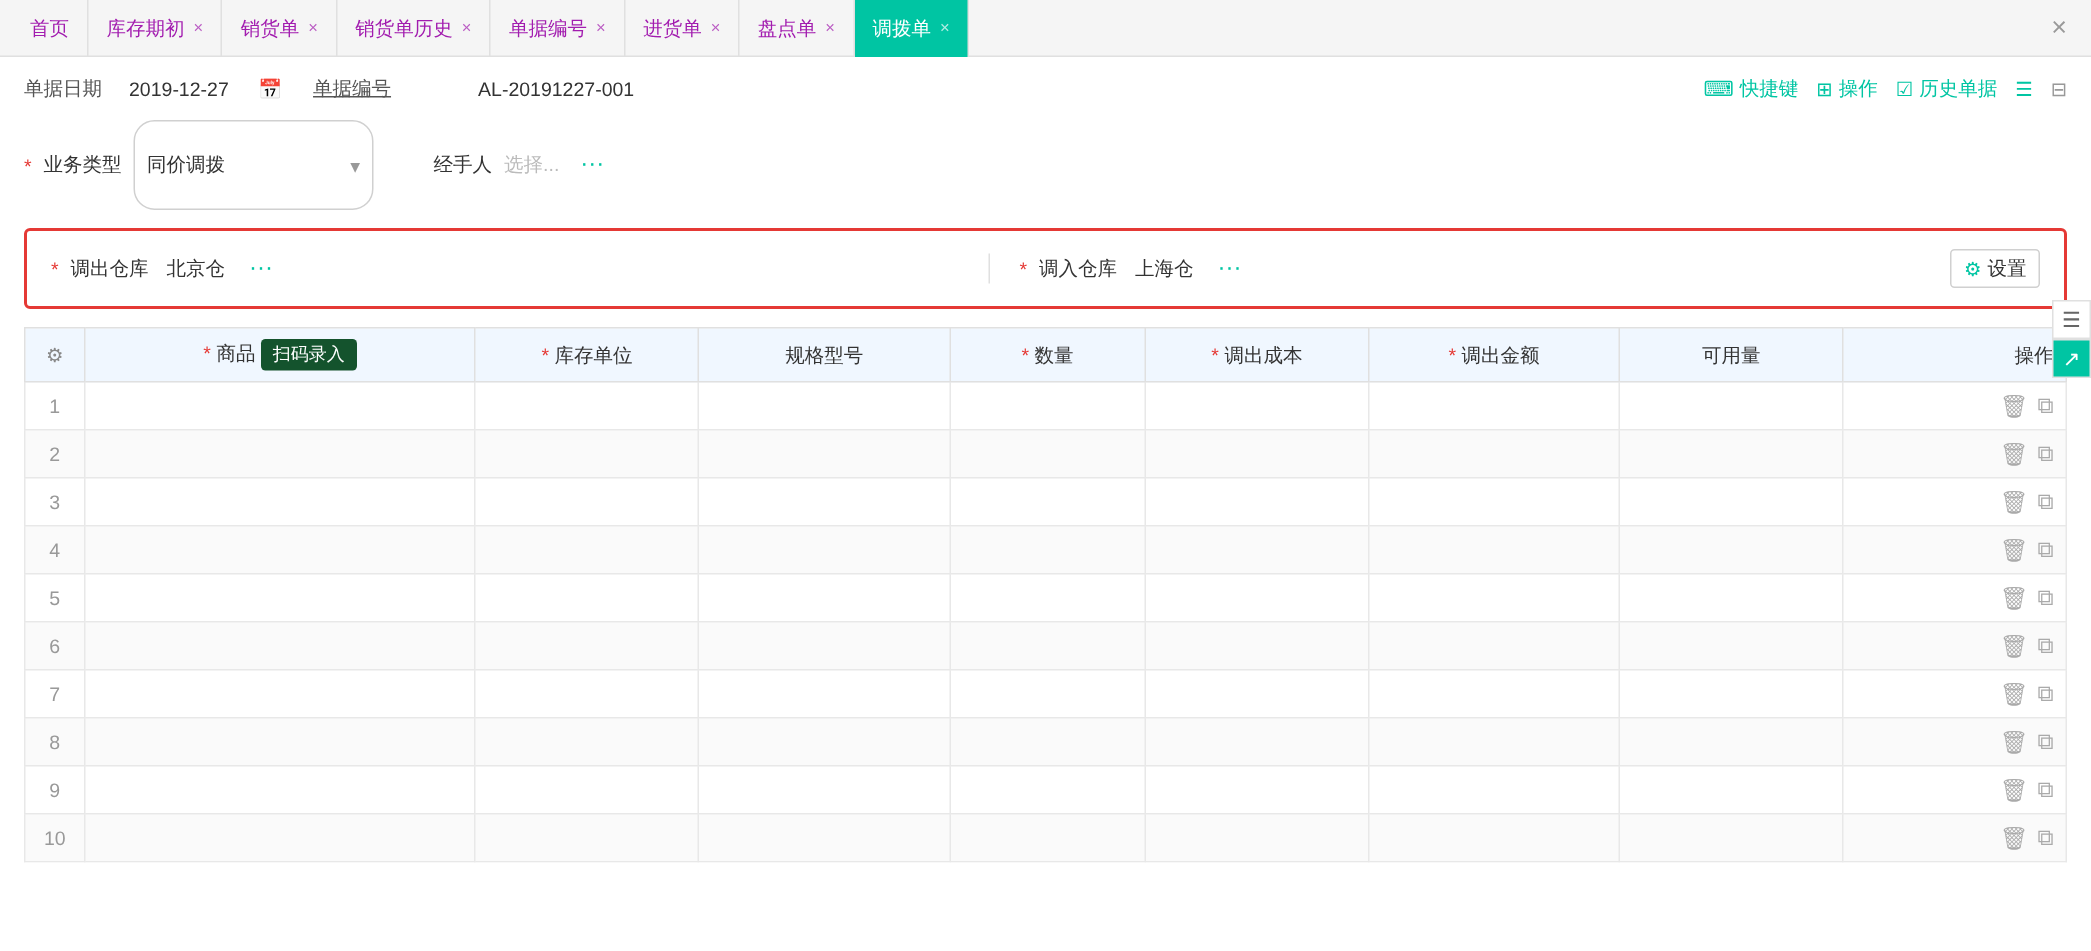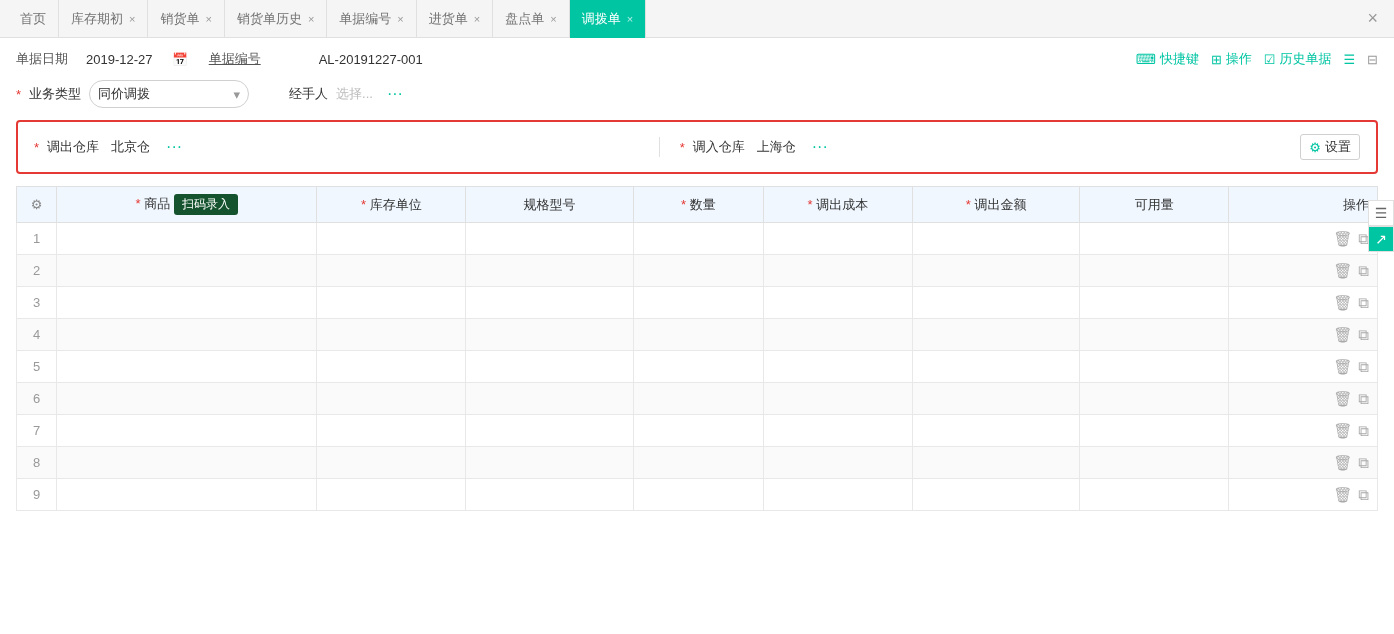--- a/index.html
+++ b/index.html
@@ -14,21 +14,21 @@
       height: 38px;
       padding: 0 8px;
     }
     .tab-item {
       display: flex;
       align-items: center;
       padding: 0 12px;
       height: 38px;
       cursor: pointer;
       font-size: 13px;
-      color: #737373;
+      color: #a21caf;
       white-space: nowrap;
       border-right: 1px solid #e0e0e0;
     }
     .tab-item:first-child { border-left: none; }
     .tab-item.active {
       background: #00c5a3;
       color: #fff;
     }
     .tab-item .close-icon {
       margin-left: 6px;
@@ -122,21 +122,21 @@
       display: flex;
       align-items: center;
       gap: 8px;
     }
     .biz-select {
       display: flex;
       align-items: center;
       gap: 6px;
       border: 1px solid #d0d0d0;
       border-radius: 14px;
-      padding: 4px 8px;
+      padding: 20px 8px;
       min-width: 160px;
       cursor: pointer;
       background: #fff;
     }
     .biz-select .arrow { color: #999; margin-left: auto; }
 
     .person-field {
       display: flex;
       align-items: center;
       gap: 8px;
@@ -514,20 +514,36 @@
         <td class="col-cost"></td>
         <td class="col-amount"></td>
         <td class="col-avail"></td>
         <td class="col-op">
           <div class="op-icons">
             <span class="op-icon">🗑</span>
             <span class="op-icon">⧉</span>
           </div>
         </td>
       </tr>
+          <tr>
+        <td class="row-num col-num">10</td>
+        <td class="col-product"></td>
+        <td class="col-unit"></td>
+        <td class="col-spec"></td>
+        <td class="col-qty"></td>
+        <td class="col-cost"></td>
+        <td class="col-amount"></td>
+        <td class="col-avail"></td>
+        <td class="col-op">
+          <div class="op-icons">
+            <span class="op-icon">🗑</span>
+            <span class="op-icon">⧉</span>
+          </div>
+        </td>
+      </tr>
         </tbody>
     </table>
   </div>
 
 </div>
 
 <div class="right-sidebar">
   <div class="sidebar-icon-btn">☰</div>
   <div class="sidebar-icon-btn green" style="background:#00c5a3;color:#fff;">↗</div>
 </div>

